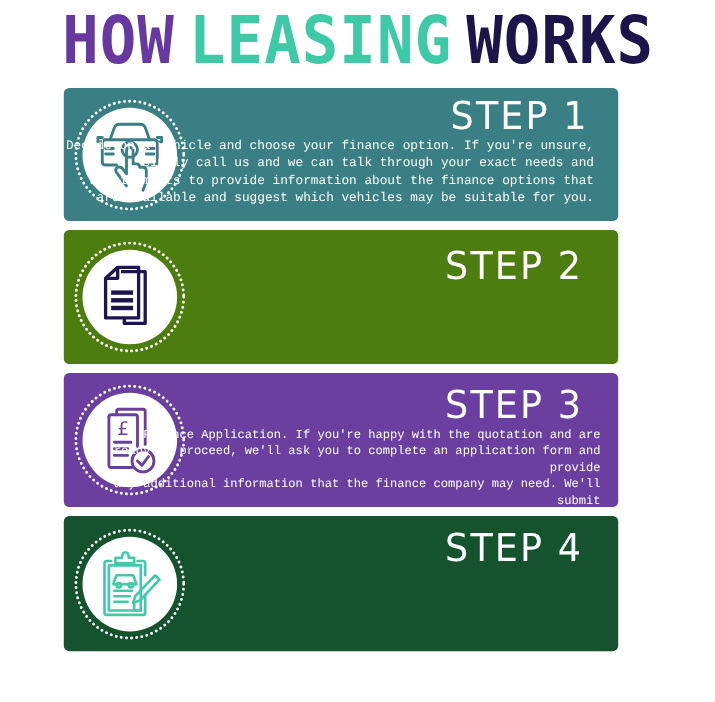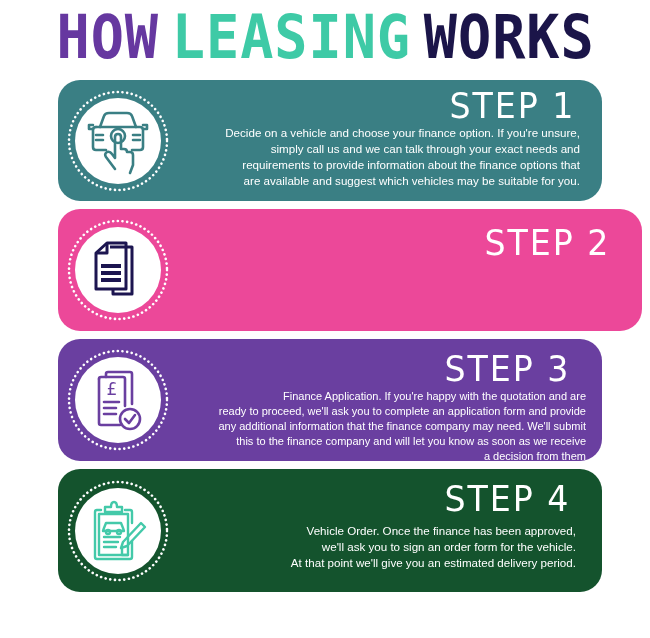--- a/index.html
+++ b/index.html
@@ -9,36 +9,36 @@
     font-family:"DejaVu Sans Mono", monospace; font-weight:bold;
     font-size:60px; line-height:62px; letter-spacing:1px;
     transform:scaleX(0.92); transform-origin:332px 0;
   }
   .title span { display:inline-block; }
   .t-how { color:#6638a0; }
   .t-leasing { color:#3ecaa6; margin:0 14px; }
   .t-works { color:#1b1549; }
 
   .step {
-    position:absolute; left:58px; width:544px; border-radius:22px;
+    position:absolute; left:58px; width:504px; border-radius:5px;
     color:#ffffff;
   }
   .icon-wrap {
     position:absolute; left:8px; top:50%; width:104px; height:104px; margin-top:-52px;
   }
   .icon-wrap svg { width:104px; height:104px; display:block; }
   .step-title {
     position:absolute; right:27px; top:6px;
     font-family:"DejaVu Sans", sans-serif; font-weight:normal;
     font-size:35px; line-height:40px; letter-spacing:2px;
     transform:scaleX(0.95); transform-origin:right top;
   }
   .step-text {
     position:absolute; right:22px; text-align:right;
-    font-family:Liberation Sans, sans-serif; font-size:11.6px; line-height:16px;
+    font-family:Liberation Mono, monospace; font-size:11.6px; line-height:16px;
     white-space:pre-line;
   }
 </style>
 </head>
 <body>
 
 <div class="title">
   <span class="t-how">HOW</span><span class="t-leasing">LEASING</span><span class="t-works">WORKS</span>
 </div>
 
@@ -58,21 +58,21 @@
       </g>
     </svg>
   </div>
   <div class="step-title">STEP 1</div>
   <div class="step-text" style="top:45px;">Decide on a vehicle and choose your finance option. If you're unsure,
 simply call us and we can talk through your exact needs and
 requirements to provide information about the finance options that
 are available and suggest which vehicles may be suitable for you.</div>
 </div>
 
-<div class="step" style="top:209px; height:122px; background:#ec4899;padding-left:40px;">
+<div class="step" style="top:209px; height:122px; background:#4d7c0f;">
   <div class="icon-wrap">
     <svg viewBox="0 0 104 104">
       <circle cx="52" cy="52" r="49" fill="none" stroke="#fff" stroke-width="2.6" stroke-dasharray="0.1 4.6" stroke-linecap="round"></circle>
       <circle cx="52" cy="52" r="43" fill="#fff"></circle>
       <g fill="none" stroke="#1c1550" stroke-width="3" stroke-linejoin="round">
         <path d="M44 29 L66 29 L66 76 L47 76 L47 71"></path>
         <path d="M41 25 L60 25 L60 71 L30 71 L30 35 Z"></path>
         <path d="M30 35 L41 35 L41 25"></path>
       </g>
       <g fill="#1c1550">
@@ -122,16 +122,13 @@
         <path d="M38 49 L40 44 L55 44 L57 49 L58 52 L37 52 Z"></path>
         <circle cx="42" cy="53" r="2"></circle>
           <circle cx="53" cy="53" r="2"></circle>
         <path d="M38 58 L54 58 M38 63 L52 63 M38 68 L50 68"></path>
         <path d="M56 70 L56 76 L62 76"></path>
         <path d="M57 63 L75 44 L79 48 L61 67 L55 69 Z"></path>
       </g>
     </svg>
   </div>
   <div class="step-title" style="right:32px; top:10px;">STEP 4</div>
-  <div class="step-text" style="top:54px; right:26px;">Vehicle Order. Once the finance has been approved,
-we'll ask you to sign an order form for the vehicle.
-At that point we'll give you an estimated delivery period.</div>
 </div>
 
 </body></html>

